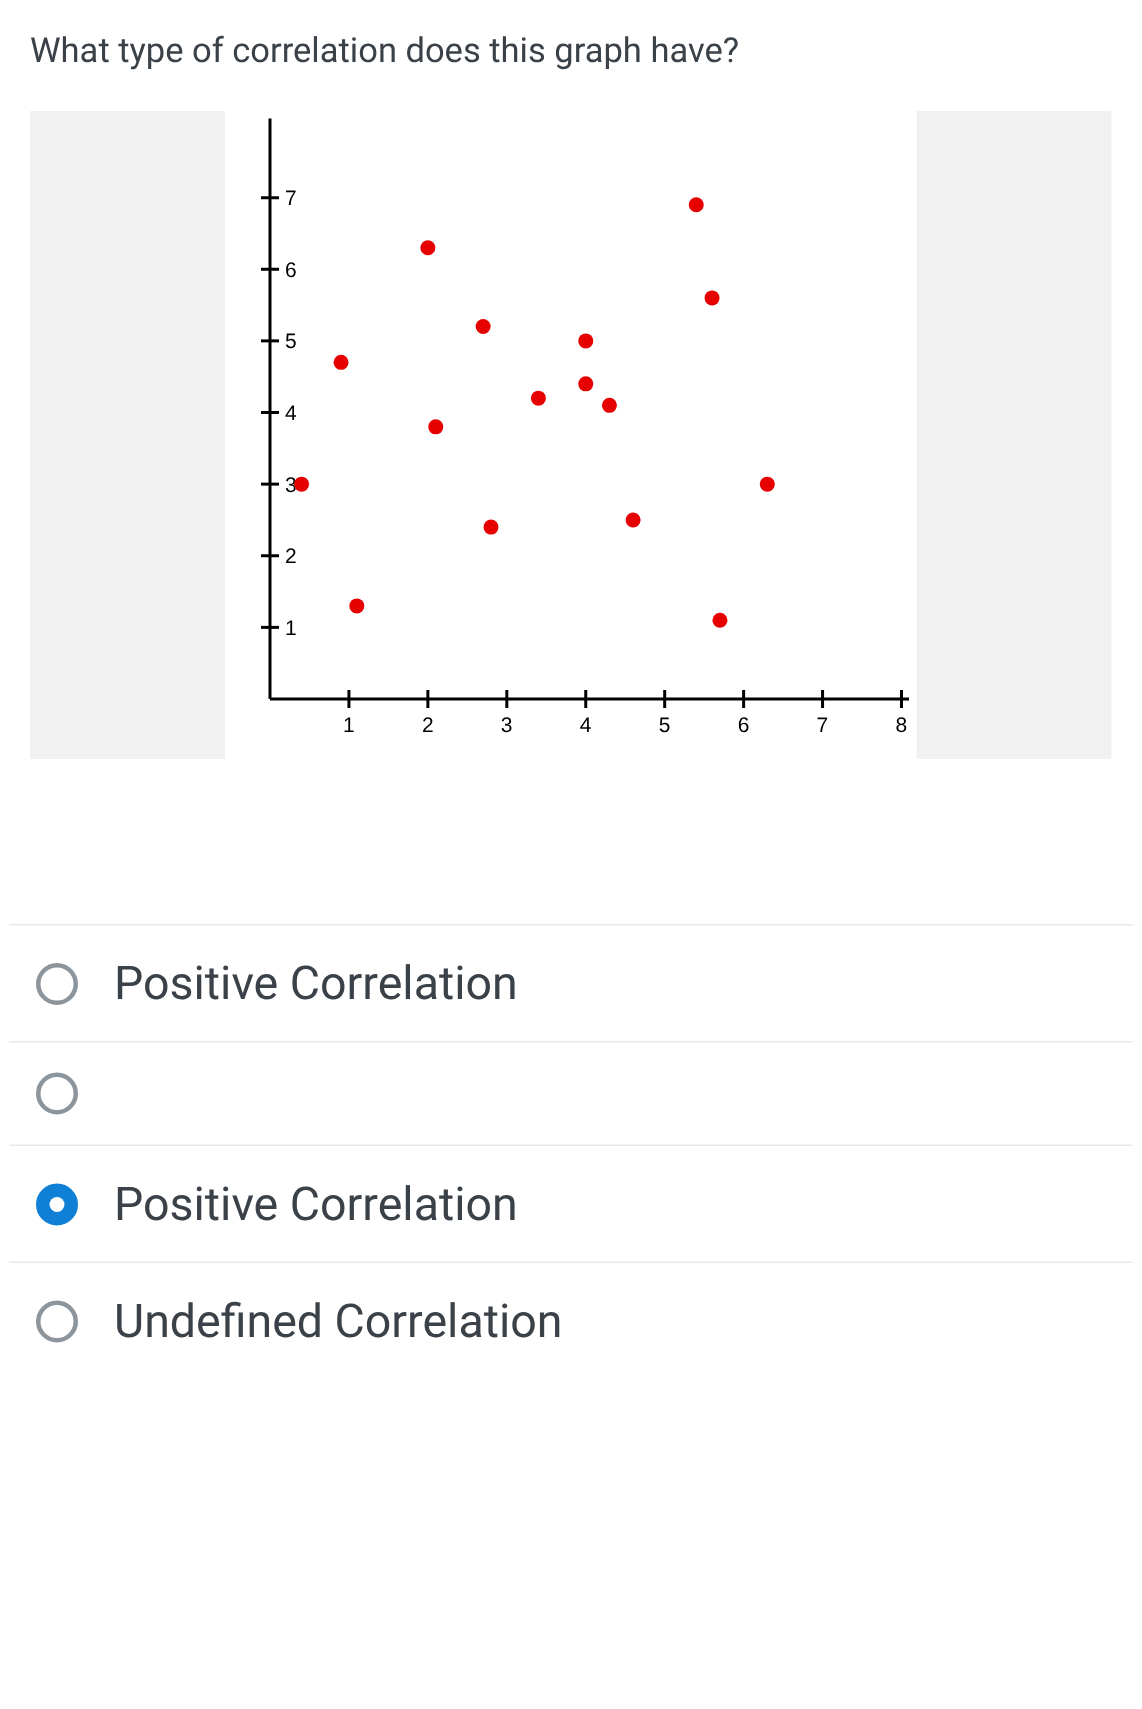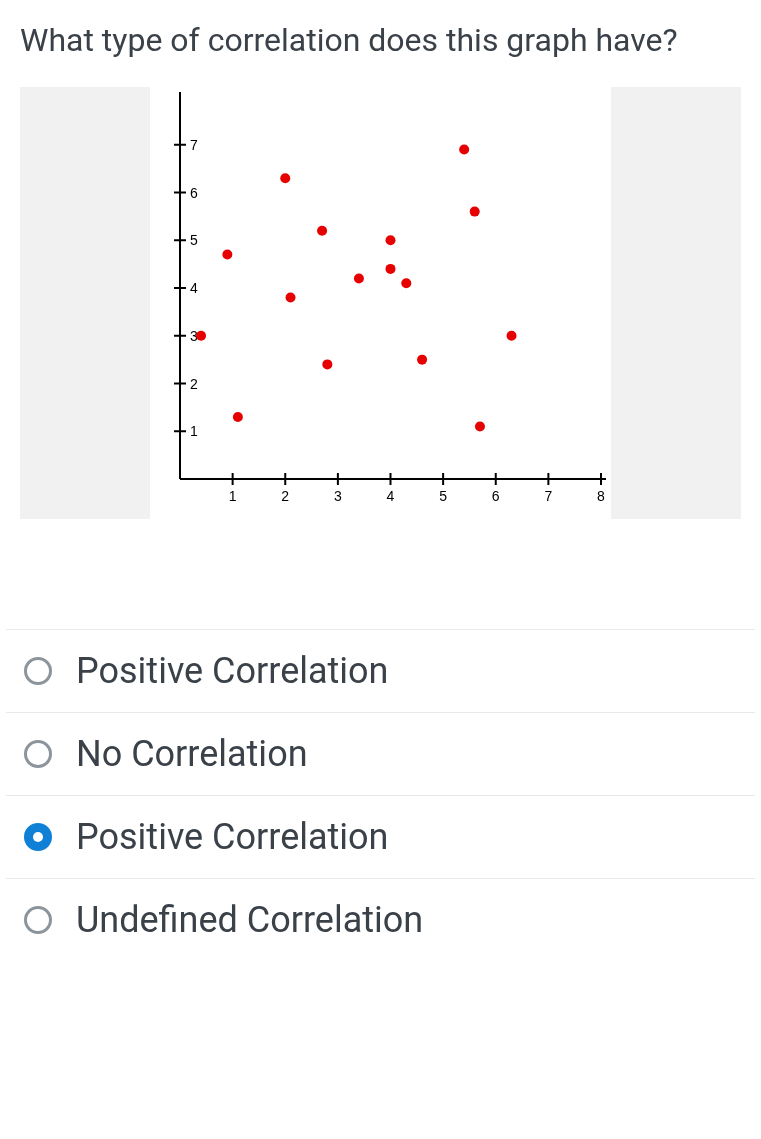--- a/index.html
+++ b/index.html
@@ -7,21 +7,21 @@
     margin: 0;
     font-family: -apple-system, BlinkMacSystemFont, "Segoe UI", Roboto, Helvetica, Arial, sans-serif;
     color: #373e46;
     background: #ffffff;
     width: 761px;
   }
   .question-block {
     padding: 18px 20px 10px 20px;
   }
   .question-text {
-    font-size: 32px;
+    font-size: 23px;
     font-weight: 400;
     line-height: 1.4;
     color: #3a4148;
     margin: 0 0 24px 0;
   }
   .chart-row {
     display: flex;
     height: 432px;
     margin-bottom: 100px;
   }
@@ -88,21 +88,21 @@
   }
   .radio.selected::after {
     content: "";
     width: 10px;
     height: 10px;
     border-radius: 50%;
     background: #ffffff;
     display: block;
   }
   .option-label {
-    font-size: 36px;
+    font-size: 31px;
     color: #3a4148;
   }
 </style>
 </head>
 <body>
 
 <div class="question-block">
   <p class="question-text">What type of correlation does this graph have?</p>
 
   <div class="chart-row">
@@ -163,21 +163,20 @@
   </div>
 </div>
 
 <div class="options">
     <div class="option">
       <div class="radio"></div>
       <span class="option-label">Positive Correlation</span>
     </div>
     <div class="option">
       <div class="radio"></div>
-      <span class="option-label">No Correlation</span>
     </div>
     <div class="option">
       <div class="radio selected"></div>
       <span class="option-label">Positive Correlation</span>
     </div>
     <div class="option">
       <div class="radio"></div>
       <span class="option-label">Undefined Correlation</span>
     </div>
   </div>

